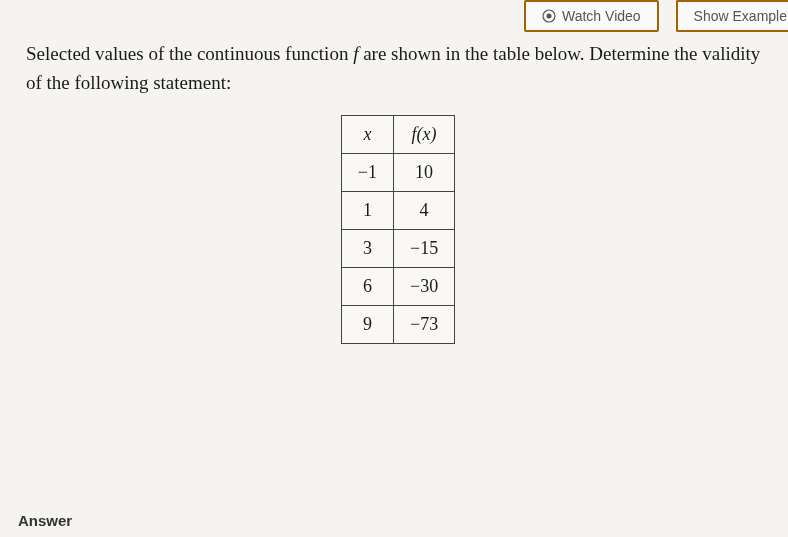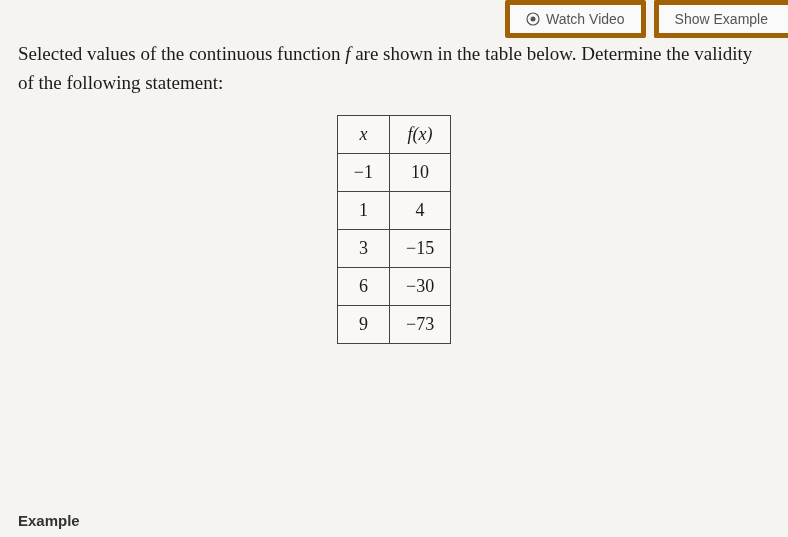--- a/index.html
+++ b/index.html
@@ -18,46 +18,47 @@
     }
     .top-buttons {
       position: absolute;
       top: 0;
       right: 0;
       display: flex;
       gap: 8px;
       padding-right: 0;
     }
     .btn {
-      border: 5px solid #a16207;
+      border: 2px solid #a16207;
       background: #fafafa;
       padding: 6px 16px;
       font-family: -apple-system, Arial, sans-serif;
       font-size: 14px;
       color: #555;
       display: flex;
       align-items: center;
       gap: 6px;
       border-radius: 2px;
     }
     .btn.cut-right {
       border-right: none;
-      padding-right: 20px;
+      padding-right: 1px;
       border-top-right-radius: 0;
       border-bottom-right-radius: 0;
+      margin-left: 9px;
     }
     .record-icon {
       width: 14px;
       height: 14px;
       display: inline-flex;
       align-items: center;
       justify-content: center;
     }
     .content {
-      padding: 40px 18px 0 18px;
+      padding: 40px 18px 0 26px;
     }
     .problem-text {
       font-size: 19px;
       line-height: 1.5;
       margin-bottom: 18px;
     }
     .problem-text .fn {
       font-style: italic;
       font-family: 'Times New Roman', serif;
     }
@@ -149,13 +150,13 @@
       </tr>
       <tr>
         <td>9</td>
         <td>−73</td>
       </tr>
     </tbody>
       </table>
   </div>
 </div>
 
-<div class="answer-label">Example</div>
+<div class="answer-label">Answer</div>
 
 </body></html>

